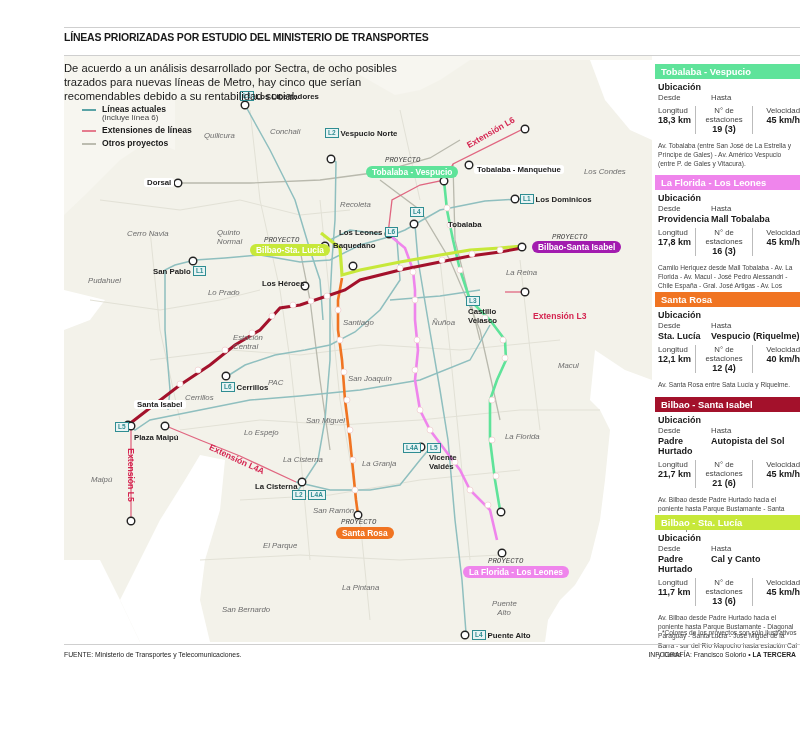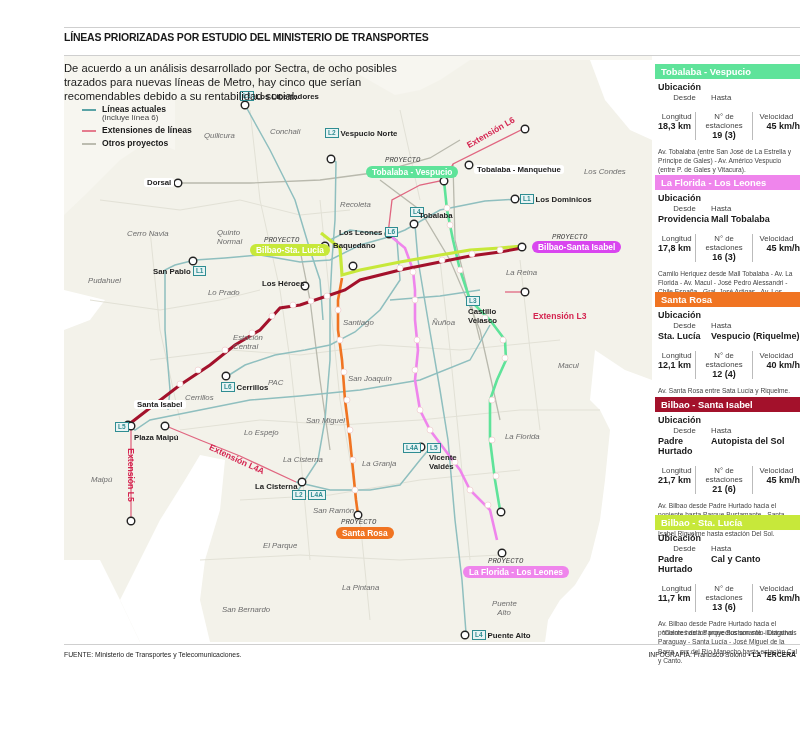--- a/index.html
+++ b/index.html
@@ -20,23 +20,23 @@
   .pill{position:absolute;color:#fff;font-weight:bold;font-size:8.4px;padding:1px 6px;border-radius:7px;white-space:nowrap;z-index:4;}
   .ext{position:absolute;color:#d42450;font-weight:bold;font-size:8.6px;white-space:nowrap;z-index:4;}
   .badge{display:inline-block;background:#e8f4f4;color:#2f8d92;border:1px solid #2f8d92;font-size:6.5px;font-weight:bold;padding:0 2px;line-height:8px;margin-right:2px;vertical-align:1px;}
   .wbg{background:#ffffff;padding:0 3px;border-radius:3px;}
   .panel{position:absolute;left:655px;width:145px;}
   .card{position:absolute;left:0;width:145px;font-size:8.6px;}
   .card .head{color:#fff;font-weight:bold;font-size:9.4px;padding:1px 6px;height:13px;line-height:13px;}
   .card .ubi{font-weight:bold;font-size:9px;margin-top:3px;padding-left:3px;}
   .card .two{display:flex;padding-left:3px;margin-top:1px;}
   .card .two .c1{width:53px;}
-  .card .small{font-size:7.8px;color:#444;text-align:center;}
+  .card .small{font-size:7.8px;color:#444;}
   .card .big{font-weight:bold;font-size:9px;}
-  .card .stats{display:flex;margin-top:10px;padding-left:3px;}
+  .card .stats{display:flex;margin-top:4px;padding-left:3px;}
   .card .stats>div{text-align:center;}
   .card .stats .s1{width:38px;text-align:left;}
   .card .stats .s2{width:56px;border-left:1px solid #bbb;border-right:1px solid #bbb;}
   .card .stats .s3{width:48px;text-align:right;}
   .card .desc{font-size:6.6px;color:#444;line-height:9.2px;margin-top:7px;padding-left:3px;}
   .note{position:absolute;left:662px;top:629px;font-size:6.6px;color:#444;}
   .footL{position:absolute;left:64px;top:651px;font-size:6.8px;color:#222;}
   .footR{position:absolute;right:4px;top:651px;font-size:6.8px;color:#222;}
   .footR b{font-weight:bold;}
 </style>
@@ -227,21 +227,21 @@
 <div class="lbl dist" style="left:342px;top:583px;">La Pintana</div>
 <div class="lbl dist" style="left:222px;top:605px;">San Bernardo</div>
 <div class="lbl dist" style="left:492px;top:599px;width:24px;white-space:normal;line-height:9px;text-align:center;">Puente Alto</div>
 
 <div class="lbl st" style="left:240px;top:91px;"><span class="badge">L3</span><span>Los Libertadores</span></div>
 <div class="lbl st" style="left:325px;top:128px;"><span class="badge">L2</span><span>Vespucio Norte</span></div>
 <div class="lbl st wbg" style="left:144px;top:178px;">Dorsal</div>
 <div class="lbl st wbg" style="left:474px;top:165px;text-align:center;">Tobalaba - Manquehue</div>
 <div class="lbl st" style="left:520px;top:194px;"><span class="badge">L1</span><span>Los Dominicos</span></div>
 <div class="lbl st" style="left:410px;top:207px;"><span class="badge">L4</span></div>
-<div class="lbl st" style="left:419px;top:211px;">Tobalaba</div>
+<div class="lbl st" style="left:419px;top:220px;padding-left:29px;">Tobalaba</div>
 <div class="lbl st" style="left:339px;top:227px;"><span>Los Leones</span> <span class="badge">L6</span></div>
 <div class="lbl st" style="left:333px;top:241px;">Baquedano</div>
 <div class="lbl st" style="left:153px;top:266px;"><span>San Pablo</span> <span class="badge">L1</span></div>
 <div class="lbl st" style="left:262px;top:279px;">Los Héroes</div>
 <div class="lbl st" style="left:466px;top:296px;"><span class="badge">L3</span></div>
 <div class="lbl st" style="left:468px;top:307px;width:40px;white-space:normal;line-height:9px;">Castillo Velasco</div>
 <div class="lbl st" style="left:221px;top:382px;"><span class="badge">L6</span><span>Cerrillos</span></div>
 <div class="lbl st wbg" style="left:134px;top:400px;">Santa Isabel</div>
 <div class="lbl st" style="left:115px;top:422px;"><span class="badge">L5</span></div>
 <div class="lbl st" style="left:134px;top:433px;">Plaza Maipú</div>
@@ -250,21 +250,21 @@
 <div class="lbl st" style="left:429px;top:453px;width:36px;white-space:normal;line-height:9px;">Vicente Valdés</div>
 <div class="lbl st" style="left:255px;top:482px;">La Cisterna</div>
 <div class="lbl st" style="left:292px;top:490px;"><span class="badge">L2</span><span class="badge">L4A</span></div>
 <div class="lbl st" style="left:472px;top:630px;"><span class="badge">L4</span><span>Puente Alto</span></div>
 
 <div class="lbl proj" style="left:385px;top:156px;">PROYECTO</div>
 <div class="pill" style="left:366px;top:166px;background:#5fe39a;">Tobalaba - Vespucio</div>
 <div class="lbl proj" style="left:264px;top:236px;">PROYECTO</div>
 <div class="pill" style="left:250px;top:244px;background:#c7e83a;">Bilbao-Sta. Lucía</div>
 <div class="lbl proj" style="left:552px;top:233px;">PROYECTO</div>
-<div class="pill" style="left:532px;top:241px;background:#d946ef;">Bilbao-Santa Isabel</div>
+<div class="pill" style="left:532px;top:241px;background:#a21caf;">Bilbao-Santa Isabel</div>
 <div class="lbl proj" style="left:341px;top:518px;">PROYECTO</div>
 <div class="pill" style="left:336px;top:527px;background:#f07422;">Santa Rosa</div>
 <div class="lbl proj" style="left:488px;top:557px;">PROYECTO</div>
 <div class="pill" style="left:463px;top:566px;background:#ef85ec;">La Florida - Los Leones</div>
 
 <div class="ext" style="left:470px;top:140px;transform:rotate(-30deg);transform-origin:left bottom;">Extensión L6</div>
 <div class="ext" style="left:533px;top:287px;margin-top:24px;">Extensión L3</div>
 <div class="ext" style="left:212px;top:442px;transform:rotate(25deg);transform-origin:left top;">Extensión L4A</div>
 <div class="ext" style="left:104px;top:470px;transform:rotate(90deg);transform-origin:center;">Extensión L5</div>
 

